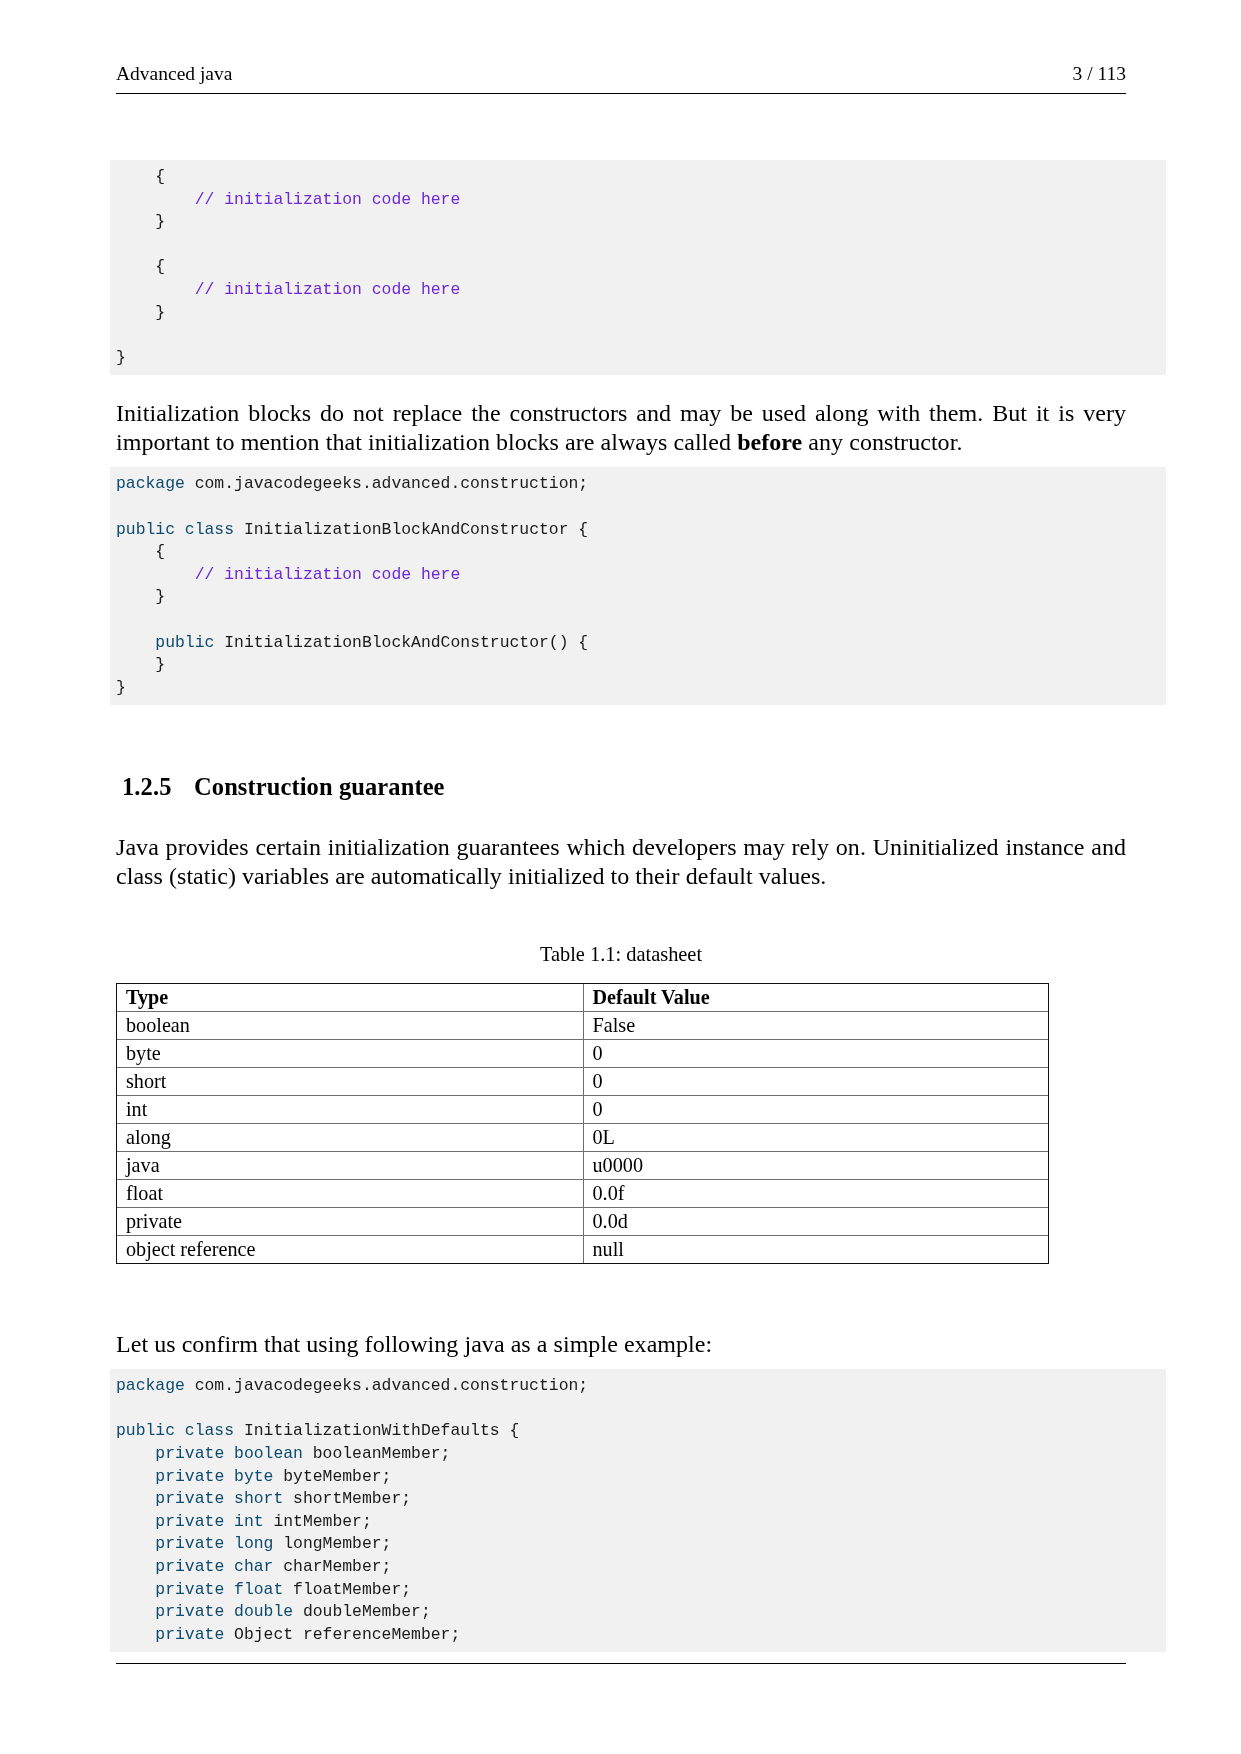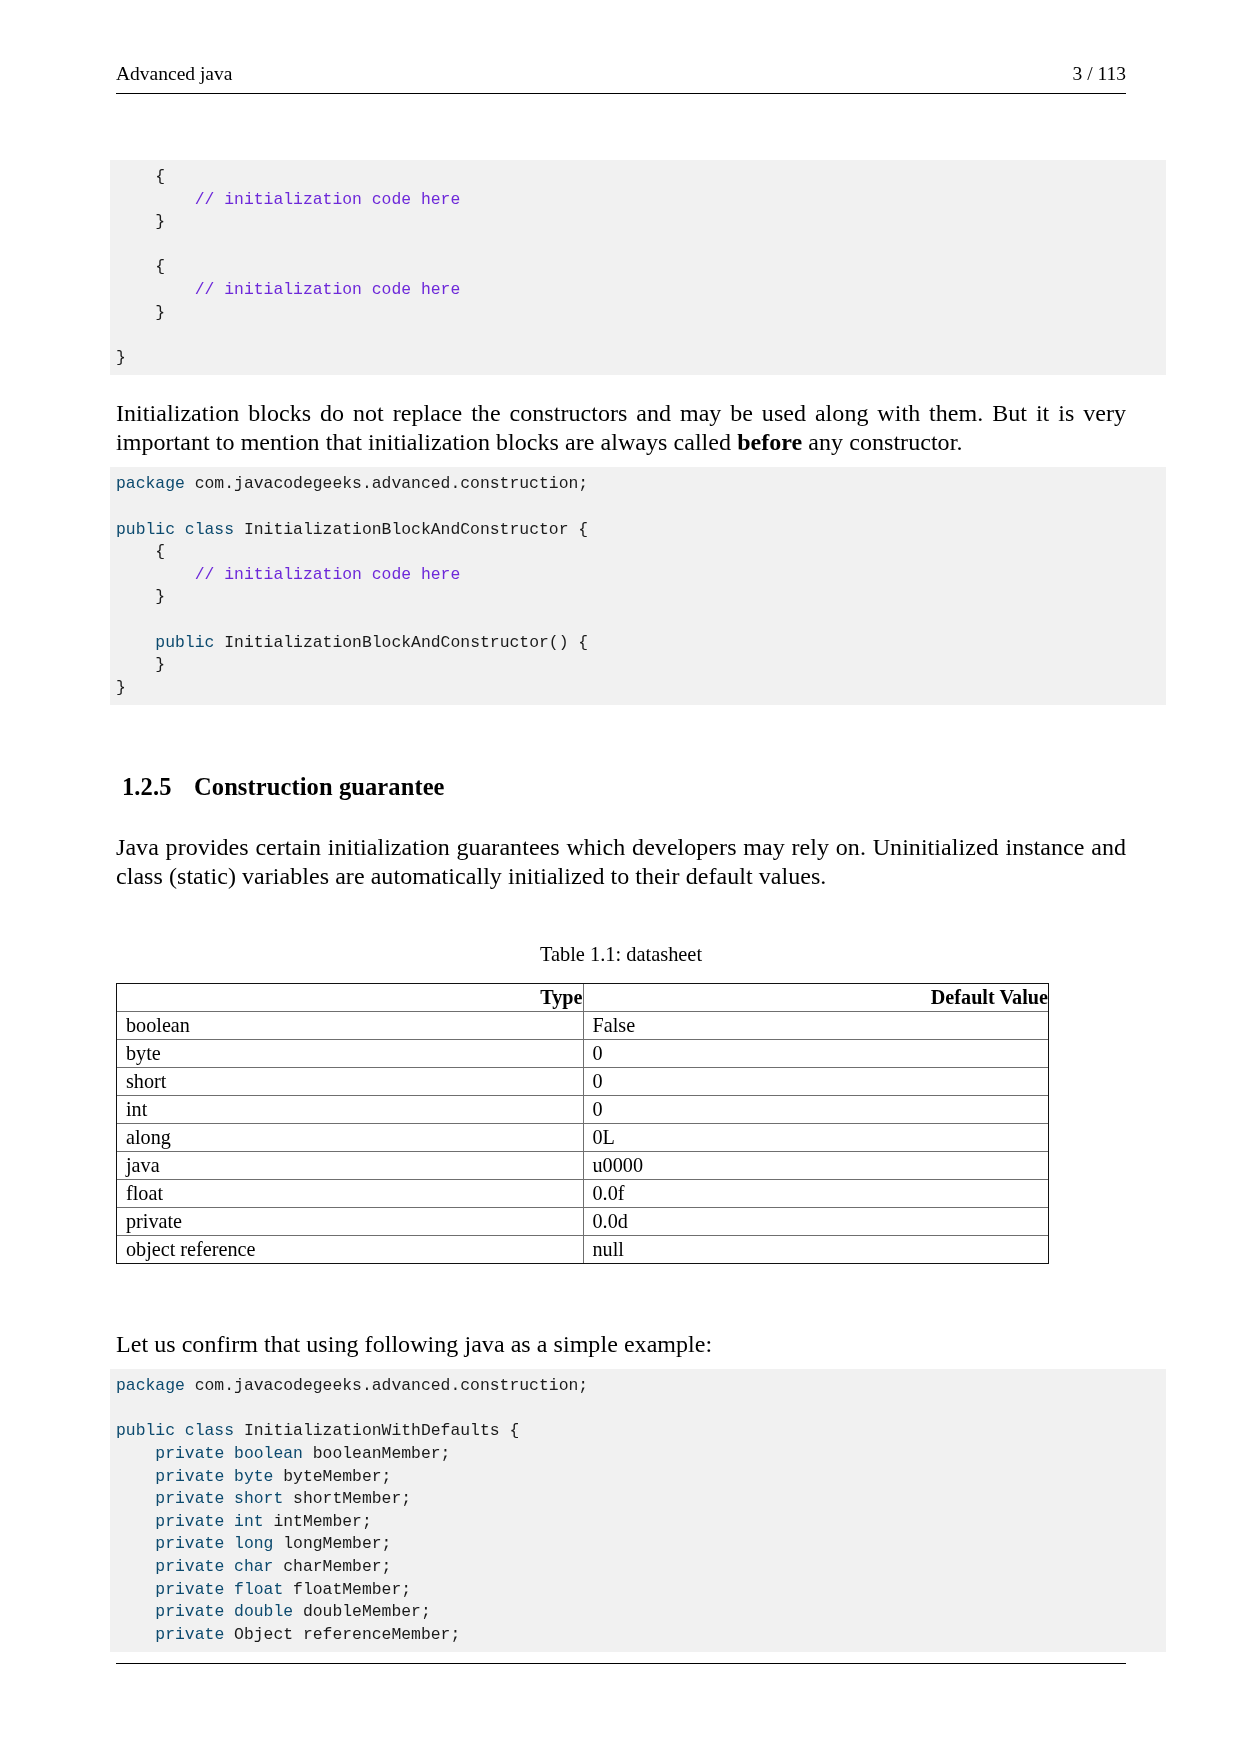--- a/index.html
+++ b/index.html
@@ -122,21 +122,21 @@
     padding: 1px 0 2px 9px;
     text-align: left;
     vertical-align: baseline;
     line-height: 24px;
     height: 24px;
     font-weight: normal;
   }
   table.datasheet thead th { font-weight: bold; }
   table.datasheet tbody td.type { font-weight: normal; }
   table.datasheet { border: 1.6px solid #000; }
-  table.datasheet thead tr th { border-top: none; text-align: right; }
+  table.datasheet thead tr th { border-top: none; }
 
   .tbl-wrap {
     border-top: 1.7px solid #111;
     border-bottom: 1.7px solid #111;
     border-left: 1.7px solid #111;
     border-right: 1.7px solid #111;
     width: 931px;
     box-sizing: content-box;
   }
   .tbl-wrap table.datasheet { border: none; width: 931px; }

